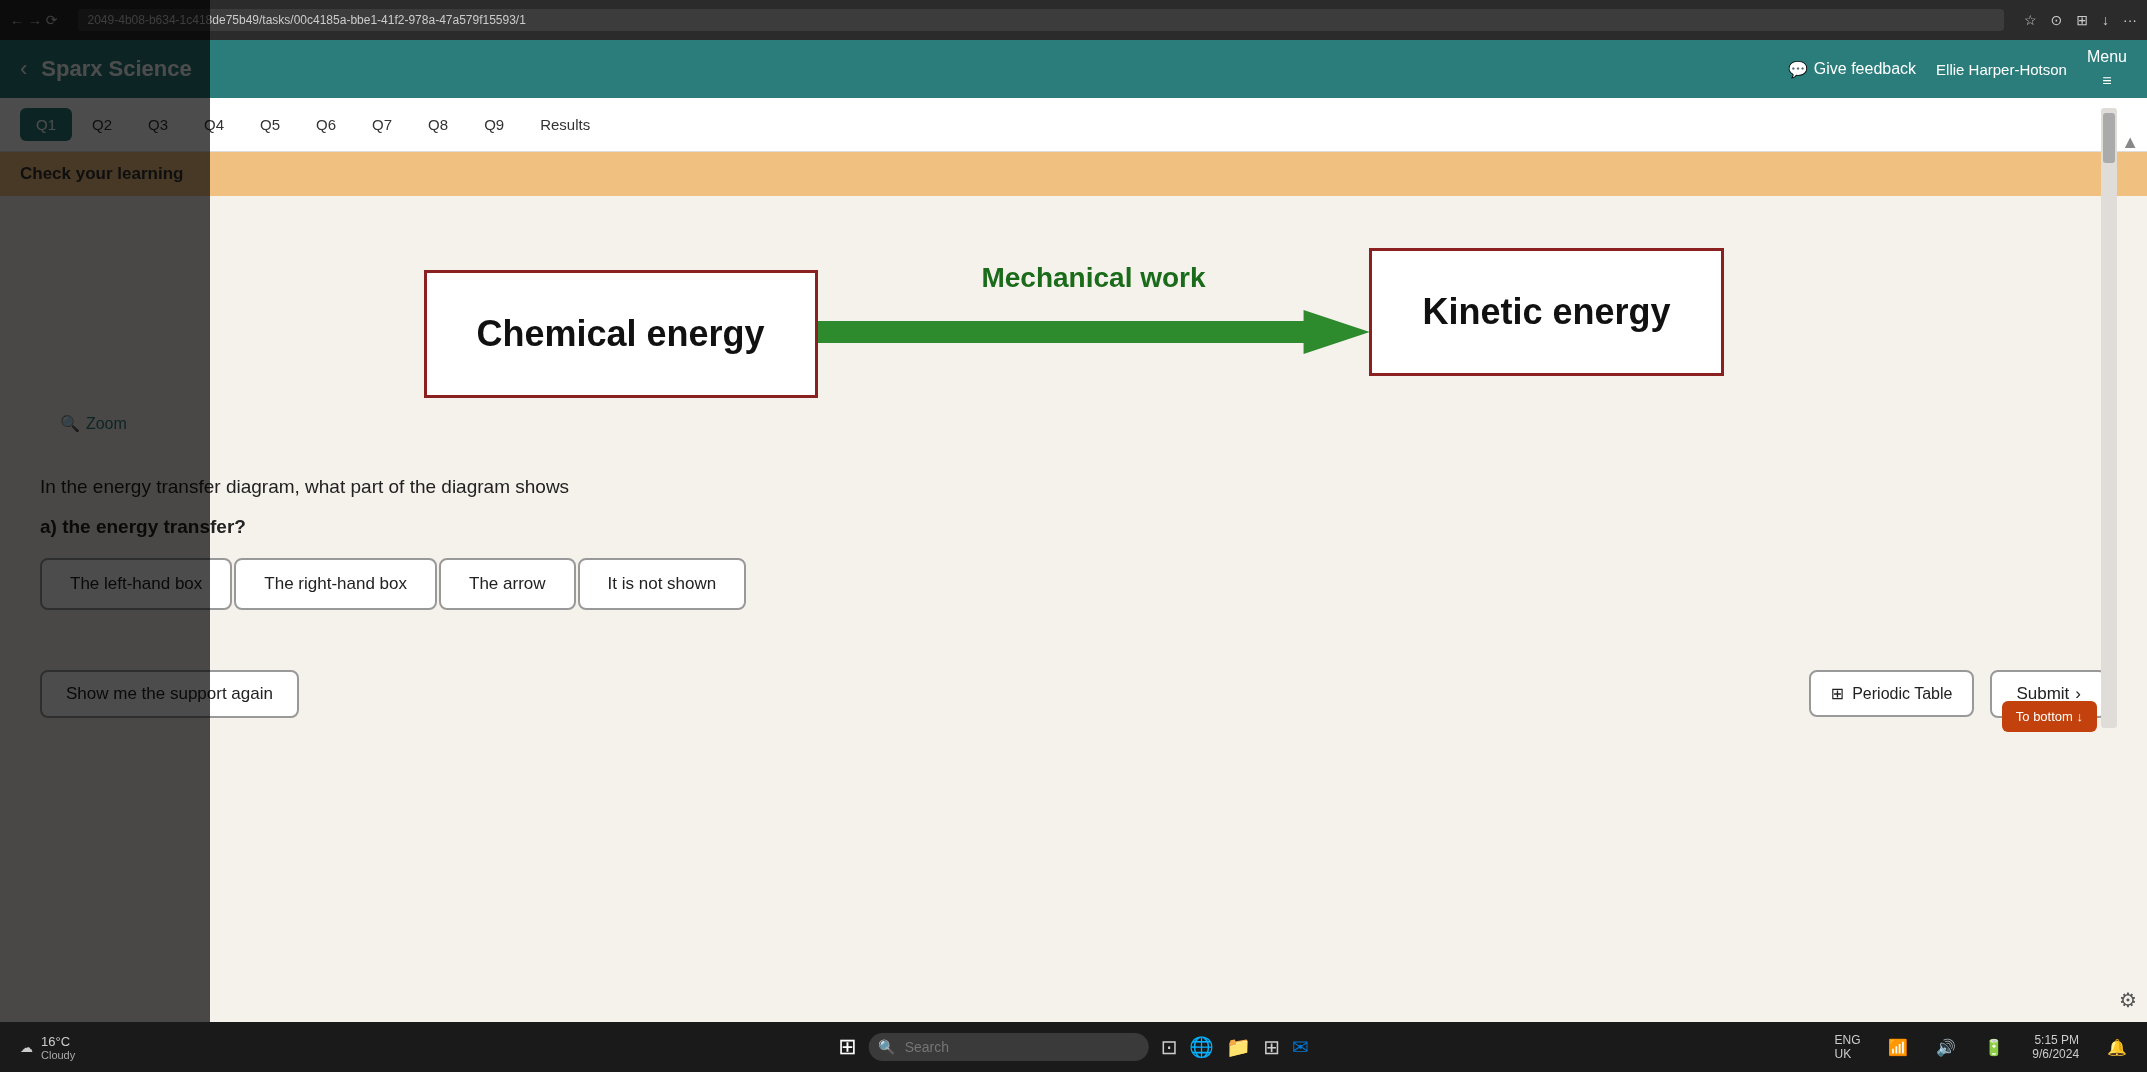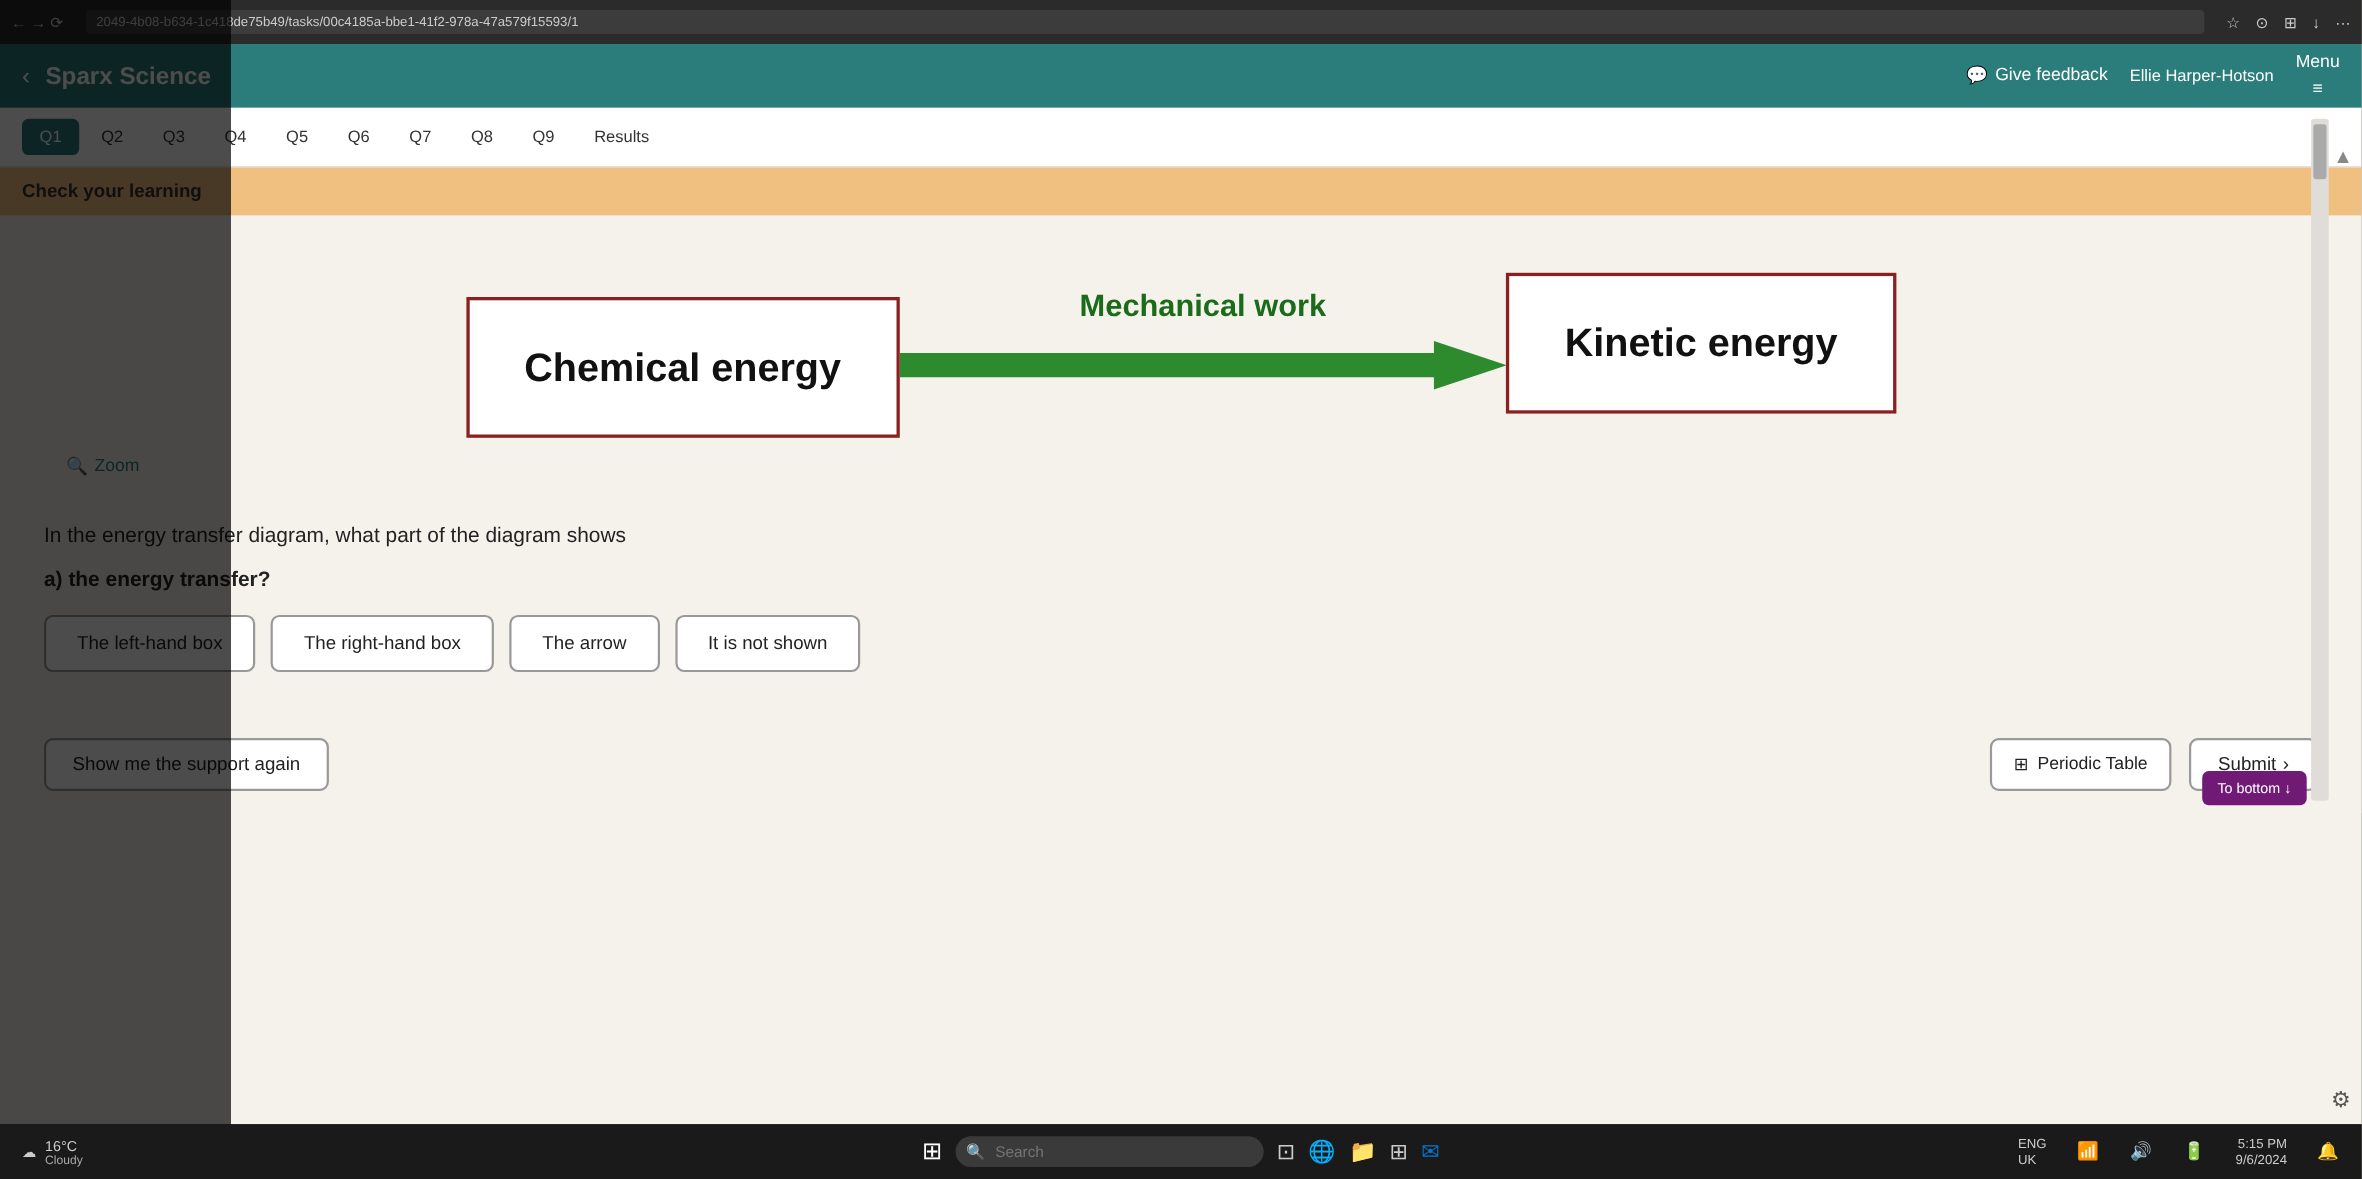--- a/index.html
+++ b/index.html
@@ -231,21 +231,21 @@
 
     .question-part {
       font-size: 19px;
       font-weight: bold;
       color: #222;
       margin-bottom: 20px;
     }
 
     .answer-options {
       display: flex;
-      gap: 14px;
+      gap: 2px;
       flex-wrap: wrap;
       margin-bottom: 30px;
     }
 
     .answer-btn {
       border: 2px solid #999;
       background: white;
       border-radius: 8px;
       padding: 14px 28px;
       font-size: 17px;
@@ -306,21 +306,21 @@
       display: flex;
       align-items: center;
       gap: 6px;
     }
 
     
     .to-bottom-btn {
       position: absolute;
       right: 20px;
       bottom: 140px;
-      background: #701a75;
+      background: #c2410c;
       color: white;
       border: none;
       border-radius: 6px;
       padding: 8px 14px;
       font-size: 13px;
       cursor: pointer;
       display: flex;
       align-items: center;
       gap: 6px;
     }

